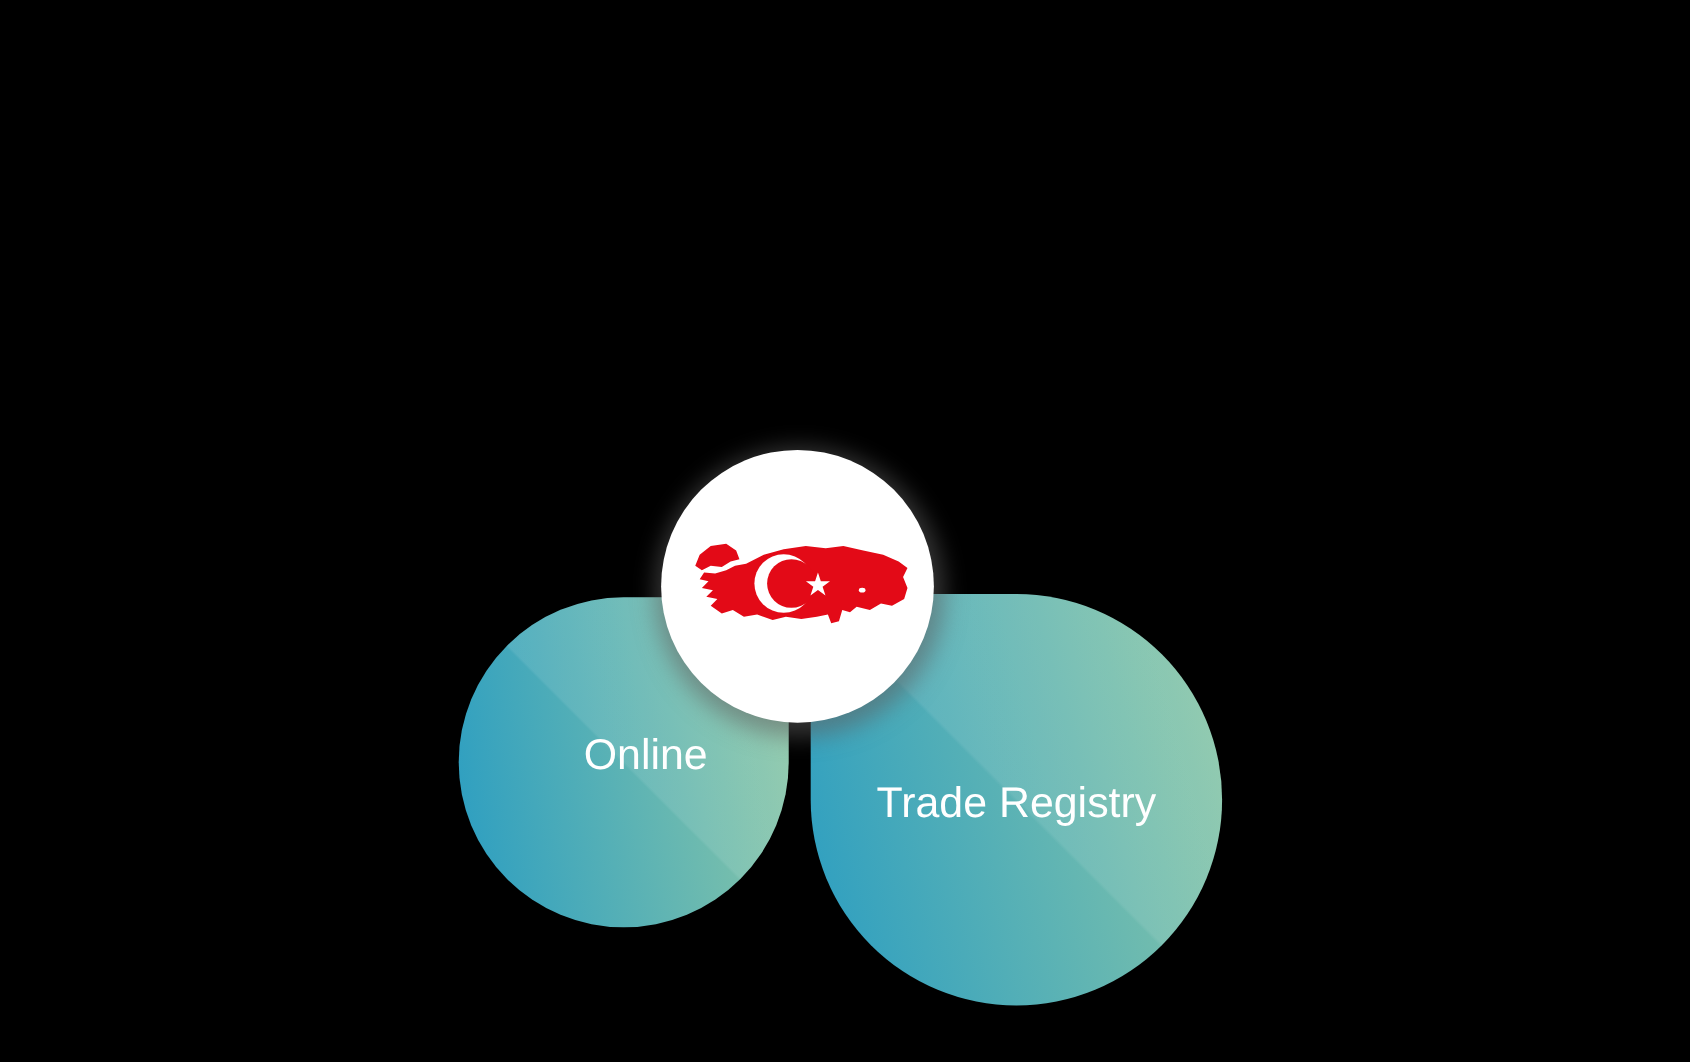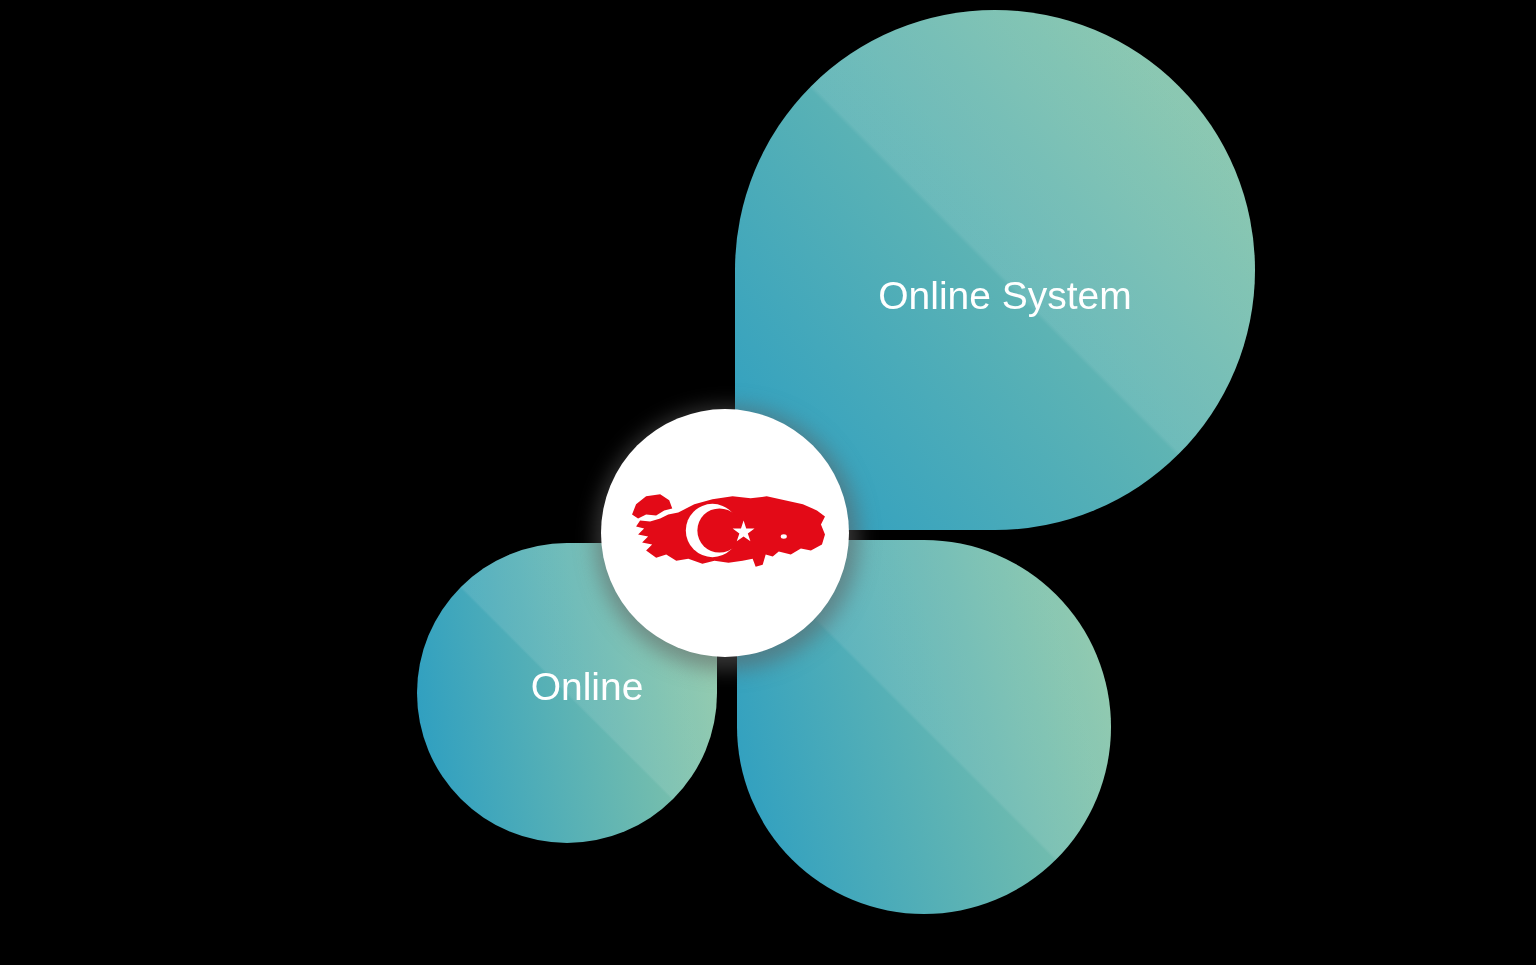--- a/index.html
+++ b/index.html
@@ -58,36 +58,31 @@
   #center-circle svg{display:block;margin-top:-5px;}
   .flag-red{fill:var(--flag-red);}
   .flag-white{fill:#ffffff;}
 </style>
 </head>
 <body>
 
 <div id="canvas">
 
 
-  <div class="petal" id="petal-tr">
-    <div class="label">
-      <div>Online System</div>
-      <div></div>
-    </div>
-  </div>
 
   <div class="petal" id="petal-bl">
     <div class="label">
       <div>Online</div>
       <div></div>
     </div>
   </div>
 
   <div class="petal" id="petal-br">
     <div class="label">
+      <div>Trade Registry</div>
     </div>
   </div>
 
   <div id="center-circle">
     <svg width="206" height="86" viewBox="0 0 205 85" xmlns="http://www.w3.org/2000/svg">
 
       <path class="flag-red" d="M10,26 L14,16 L24,8 L38,6 L47,12 L50,20 L42,22 L34,27 L24,26 L16,30 Z"></path>
 
       <path class="flag-red" d="M56,24 L72,16 L90,11 L110,8 L128,10 L144,8 L162,12 L180,16 L194,22 L202,28
         L198,36 L202,46 L199,56

